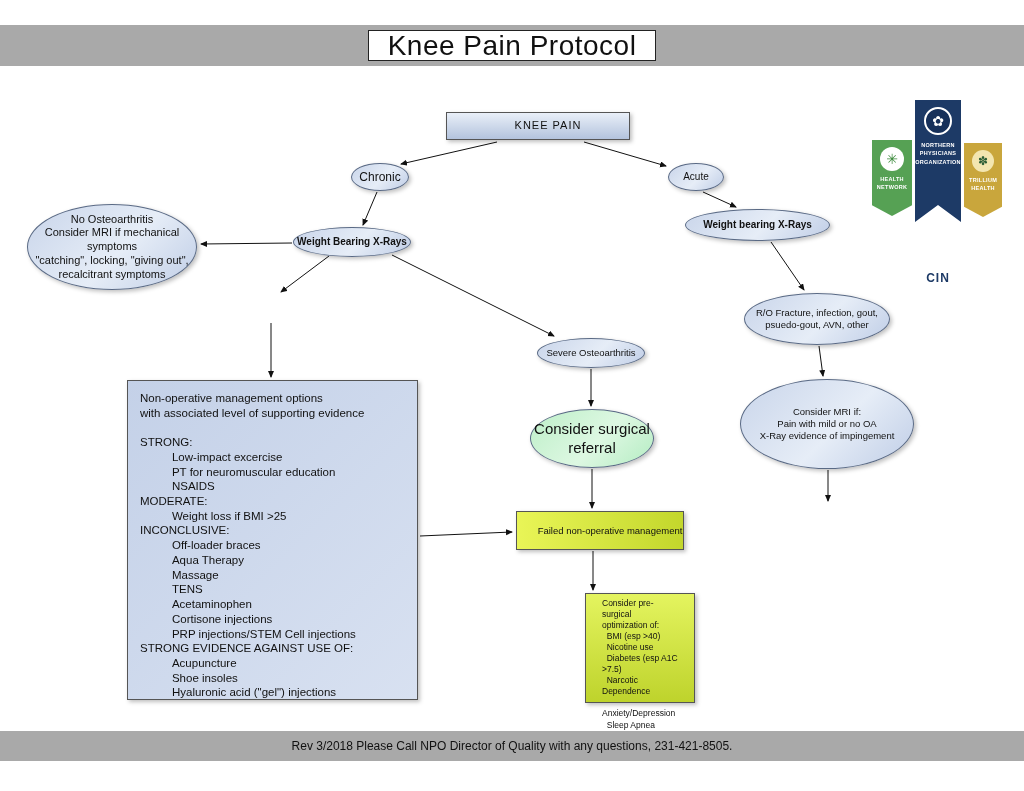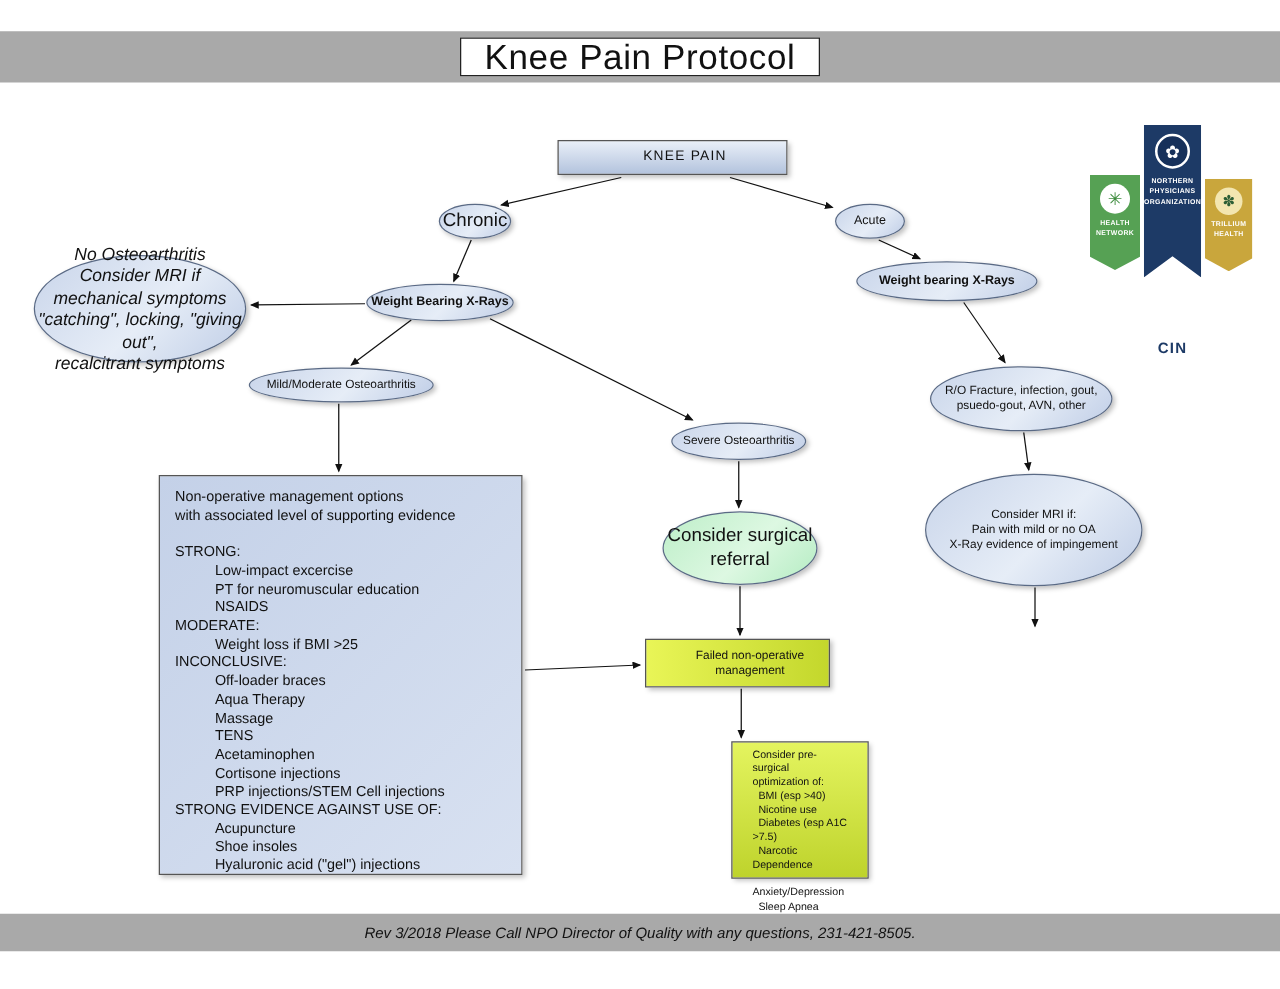--- a/index.html
+++ b/index.html
@@ -3,59 +3,59 @@
 <meta charset="utf-8">
 <style>
   * { margin:0; padding:0; box-sizing:border-box; }
   html,body { background:#ffffff; }
   body { font-family:"Liberation Sans", sans-serif; color:#1a1a1a; }
   .page { position:relative; width:1024px; height:791px; background:#ffffff; overflow:hidden; }
 
   
   .band { position:absolute; left:0; width:1024px; background:#a9a9a9; }
   .band-top { top:25px; height:41px; }
-  .band-bottom { top:731px; height:30px; display:flex; align-items:center; justify-content:center;font-style:italic; }
+  .band-bottom { top:731px; height:30px; display:flex; align-items:center; justify-content:center; }
   .footer-text { font-size:12px; color:#111; }
 
   .title-box { position:absolute; left:368px; top:30px; width:288px; height:31px; background:#ffffff;
     border:1px solid #222; display:flex; align-items:center; justify-content:center;
     font-size:28px; letter-spacing:0.5px; color:#111; }
 
   
   .arrows { position:absolute; left:0; top:0; pointer-events:none; }
 
   
   .node { position:absolute; display:flex; align-items:center; justify-content:center;
     text-align:center; white-space:pre-line; line-height:1.25; color:#111; }
   .ellipse { border:1px solid #5a6a85; border-radius:50%;
     background:linear-gradient(135deg,#c9d5ea 0%,#e6edf7 55%,#bfcde6 100%);
     box-shadow:2px 2px 4px rgba(0,0,0,0.25); }
   .rectnode { border:1px solid #555; box-shadow:2px 2px 4px rgba(0,0,0,0.25);padding-left:20px; }
 
   .knee-pain { left:446px; top:112px; width:184px; height:28px;
     background:linear-gradient(180deg,#e9eff8,#b3c3dd); font-size:11px; letter-spacing:1px; }
 
-  .chronic { left:351px; top:163px; width:58px; height:28px; font-size:15px; }
+  .chronic { left:351px; top:163px; width:58px; height:28px; font-size:12px; }
   .acute   { left:668px; top:163px; width:56px; height:28px; font-size:10px; }
   .wbxr-left  { left:293px; top:227px; width:118px; height:30px; font-size:10px; font-weight:bold; }
   .wbxr-right { left:685px; top:209px; width:145px; height:32px; font-size:10px; font-weight:bold; }
-  .no-oa { left:27px; top:204px; width:170px; height:86px; font-size:14px;font-style:italic; }
+  .no-oa { left:27px; top:204px; width:170px; height:86px; font-size:11px; }
   .mild-moderate { left:199px; top:294px; width:148px; height:28px; font-size:9.5px; }
   .severe { left:537px; top:338px; width:108px; height:30px; font-size:9.5px; }
   .surgical { left:530px; top:409px; width:124px; height:59px; font-size:15px;
     background:linear-gradient(135deg,#bdeec8 0%,#ddf8e2 55%,#b4ecc2 100%); }
   .ro-fracture { left:744px; top:293px; width:146px; height:52px; font-size:9.5px; }
   .consider-mri { left:740px; top:379px; width:174px; height:90px; font-size:9.5px; }
   .meniscus { left:754px; top:504px; width:150px; height:90px; font-size:9.5px; }
 
   .nonop-box { left:127px; top:380px; width:291px; height:320px;
     background:linear-gradient(135deg,#c4d1e8,#d8e1f1);
     font-size:11.5px; padding:10px 12px; white-space:pre-wrap; text-align:left; line-height:1.28;
     display:block; }
-  .failed-box { left:516px; top:511px; width:148px; height:39px;
+  .failed-box { left:516px; top:511px; width:168px; height:39px;
     background:linear-gradient(90deg,#e9f557,#c3d72c); font-size:9.5px; }
   .presurg-box { left:538px; top:593px; width:110px; height:110px;
     background:linear-gradient(180deg,#e4f45f,#bed32c); font-size:8.5px; padding:4px 16px;
     white-space:pre-wrap; text-align:left; line-height:1.3; display:block;margin-left:47px; }
 
   
   .ribbon { position:absolute; display:flex; flex-direction:column; align-items:center; color:#fff; }
   .ribbon-green { left:872px; top:140px; width:40px; height:76px; background:#56a154;
     clip-path:polygon(0 0,100% 0,100% 86%,50% 100%,0 86%); }
   .ribbon-navy { left:915px; top:100px; width:46px; height:122px; background:#1d3a66;
@@ -110,21 +110,20 @@
   <div class="node ellipse chronic">Chronic</div>
   <div class="node ellipse acute">Acute</div>
 
   <div class="node ellipse wbxr-left">Weight Bearing X-Rays</div>
   <div class="node ellipse wbxr-right">Weight bearing X-Rays</div>
 
   <div class="node ellipse no-oa">No Osteoarthritis
 Consider MRI if mechanical symptoms
 "catching", locking, "giving out",
 recalcitrant symptoms</div>
-  <div class="node ellipse mild-moderate">Mild/Moderate Osteoarthritis</div>
   <div class="node ellipse severe">Severe Osteoarthritis</div>
   <div class="node ellipse surgical">Consider surgical referral</div>
 
   <div class="node ellipse ro-fracture">R/O Fracture, infection, gout,
 psuedo-gout, AVN, other</div>
   <div class="node ellipse consider-mri">Consider MRI if:
 Pain with mild or no OA
 X-Ray evidence of impingement</div>
 
   <div class="node rectnode nonop-box">Non-operative management options

